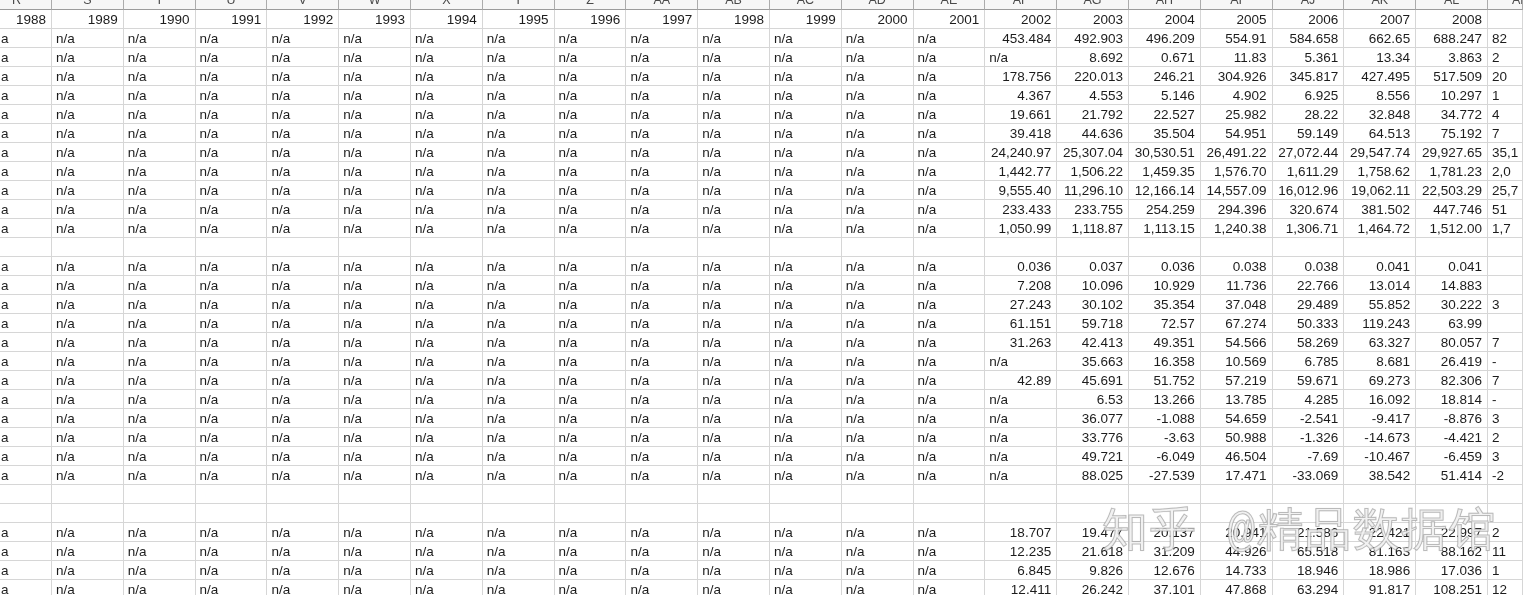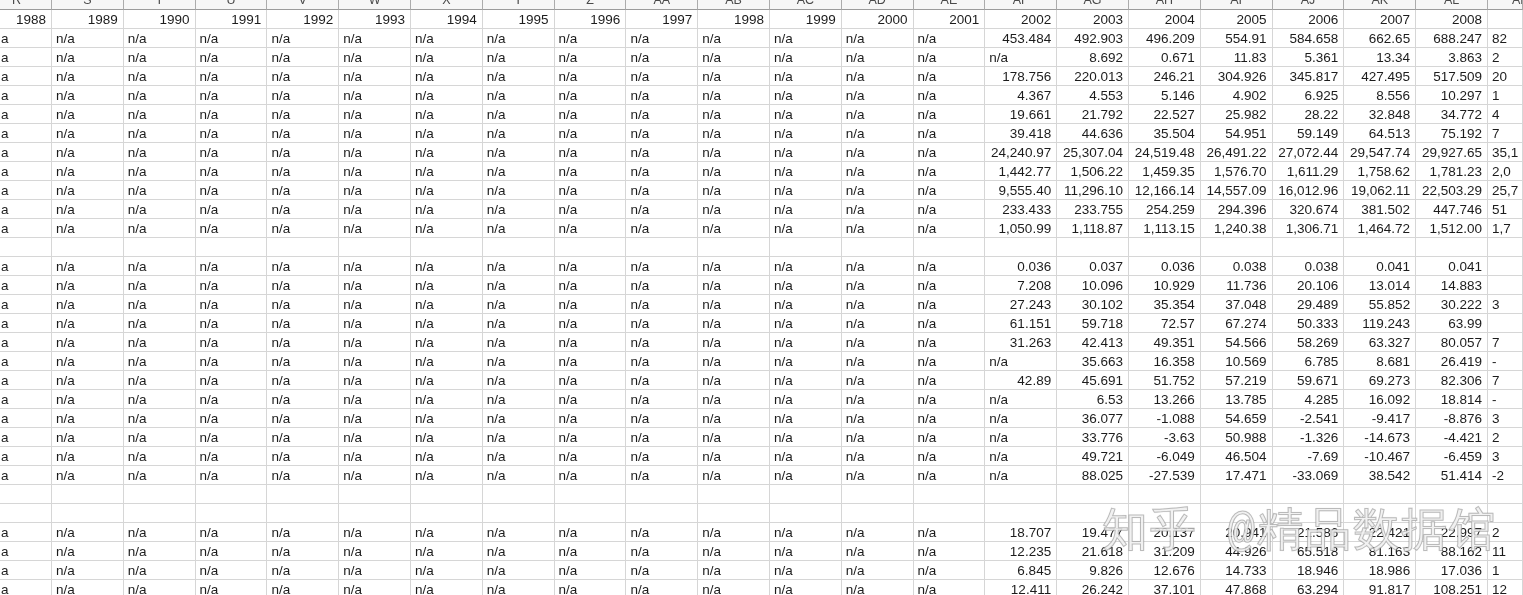--- a/index.html
+++ b/index.html
@@ -291,21 +291,21 @@
       <div class="cell left">n/a</div>
       <div class="cell left">n/a</div>
       <div class="cell left">n/a</div>
       <div class="cell left">n/a</div>
       <div class="cell left">n/a</div>
       <div class="cell left">n/a</div>
       <div class="cell left">n/a</div>
       <div class="cell left">n/a</div>
       <div class="cell right">24,240.97</div>
       <div class="cell right">25,307.04</div>
-      <div class="cell right">24,519.48</div>
+      <div class="cell right">30,530.51</div>
       <div class="cell right">26,491.22</div>
       <div class="cell right">27,072.44</div>
       <div class="cell right">29,547.74</div>
       <div class="cell right">29,927.65</div>
       <div class="cell left">35,1</div>
       <div class="cell left first">a</div>
       <div class="cell left">n/a</div>
       <div class="cell left">n/a</div>
       <div class="cell left">n/a</div>
       <div class="cell left">n/a</div>
@@ -447,21 +447,21 @@
       <div class="cell left">n/a</div>
       <div class="cell left">n/a</div>
       <div class="cell left">n/a</div>
       <div class="cell left">n/a</div>
       <div class="cell left">n/a</div>
       <div class="cell left">n/a</div>
       <div class="cell right">7.208</div>
       <div class="cell right">10.096</div>
       <div class="cell right">10.929</div>
       <div class="cell right">11.736</div>
-      <div class="cell right">20.106</div>
+      <div class="cell right">22.766</div>
       <div class="cell right">13.014</div>
       <div class="cell right">14.883</div>
       <div class="cell left"></div>
       <div class="cell left first">a</div>
       <div class="cell left">n/a</div>
       <div class="cell left">n/a</div>
       <div class="cell left">n/a</div>
       <div class="cell left">n/a</div>
       <div class="cell left">n/a</div>
       <div class="cell left">n/a</div>

